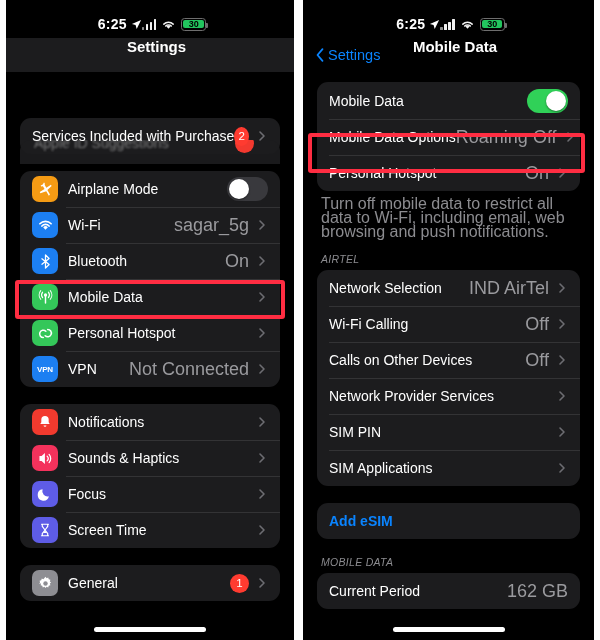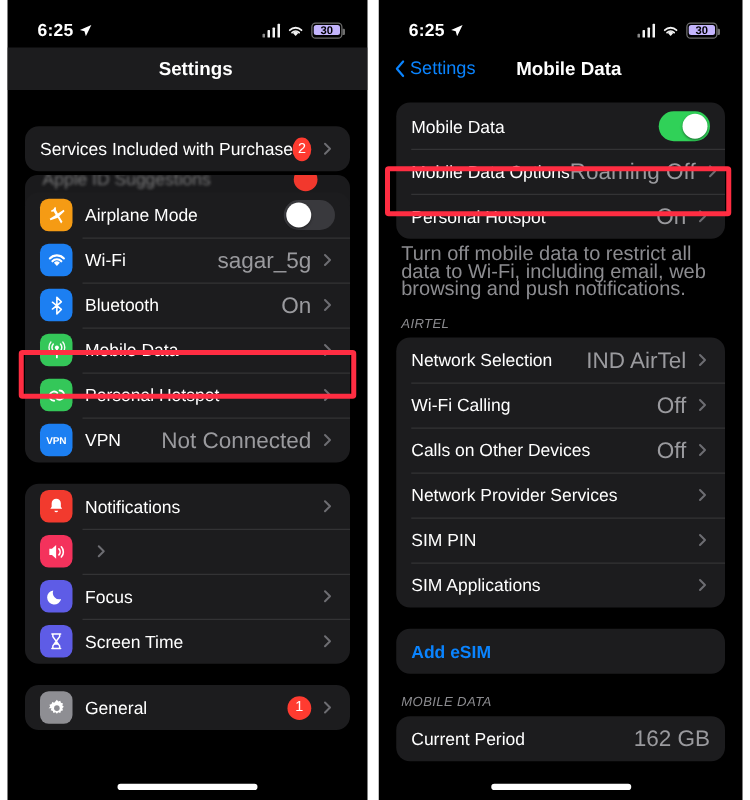--- a/index.html
+++ b/index.html
@@ -14,21 +14,21 @@
   .phone {
     position: absolute; top: 0; height: 640px;
     background: #000000; overflow: hidden;
   }
   .phone.left  { left: 6px;   width: 288px; }
   .phone.right { left: 303px; width: 291px; }
 
   
   .statusbar {
     position: relative; height: 38px;
-    display: flex; align-items: center; justify-content: space-between;
+    display: flex; align-items: center; justify-content: center;
     padding: 10px 20px 0 24px;
     color: #ffffff;
   }
   .sb-time { font-size: 14px; font-weight: bold; letter-spacing: .2px; display:flex; align-items:center; gap:4px;}
   .loc-arrow { display:inline-block; width:11px; height:11px; }
   .sb-right { display: flex; align-items: center; gap: 5px; }
   .bars { display: flex; align-items: flex-end; gap: 1.5px; height: 11px; }
   .bars i { display: block; width: 2.5px; background: #f2f2f2; border-radius: .5px; }
   .bars i:nth-child(1){ height:3px; background:#8a8a8a;}
   .bars i:nth-child(2){ height:5.5px;}
@@ -38,29 +38,29 @@
   .batt {
     position: relative; width: 25px; height: 13px;
     border: 1.2px solid #6e6e6e; border-radius: 3.5px;
     display: flex; align-items: center; padding: 1.2px;
   }
   .batt::after {
     content:""; position:absolute; right:-3.2px; top:4px;
     width:2px; height:5px; background:#6e6e6e; border-radius:0 1px 1px 0;
   }
   .batt .fill {
-    height: 100%; width: 100%; background: #c4b5fd; border-radius: 2px;
+    height: 100%; width: 100%; background: #22c55e; border-radius: 2px;
     display:flex; align-items:center; justify-content:center;
   }
   .batt .num { font-size: 9px; font-weight: bold; color: #000; line-height:1; }
 
   
   .navbar {
     position: relative; height: 34px;
-    display: flex; align-items: center; justify-content: center;
+    display: flex; align-items: flex-start; justify-content: center;
     color: #ffffff; font-size: 15px; font-weight: bold; padding-left: 13px;
   }
   .navbar.left-panel { background: #1c1c1e; }
   .nav-back {
     position: absolute; left: 12px; top: 0; height: 34px;
     display: flex; align-items: center; gap: 3px;
     color: #0a84ff; font-size: 14.5px; font-weight: normal;
   }
   .chev-left { width: 10px; height: 16px; }
   .ghost-row {
@@ -73,21 +73,21 @@
     filter: blur(1.1px); opacity:.55; white-space: nowrap;
   }
   .ghost-badge {
     position:absolute; right: 26px; top: -6px;
     width: 19px; height: 19px; border-radius: 50%; background: #ff3b30;
     filter: blur(.4px);
   }
 
   
   .content { position: relative; padding: 0 14px; }
-  .content.left-c  { padding-top: 1px; }
+  .content.left-c  { padding-top: 18px; }
   .content.right-c { padding-top: 10px; }
 
   .group {
     background: #1c1c1e; border-radius: 11px; overflow: hidden;
     margin-bottom: 17px;
   }
 
   .row {
     position: relative; display: flex; align-items: center;
     min-height: 36px; padding: 0 12px 0 12px;
@@ -326,20 +326,21 @@
           </span>
         </div>
 
         <div class="row with-icon">
           <span class="ic" style="background:#f4325c">
             <svg viewBox="0 0 20 20" width="17" height="17">
                 <path d="M9.3 3.6 L5.4 7.0 H2.9 v6.0 h2.5 l3.9 3.4 Z" fill="#fff"></path>
                 <path d="M11.9 7.2 a4 4 0 0 1 0 5.6 M14.2 5.2 a7 7 0 0 1 0 9.6" stroke="#fff" stroke-width="1.5" fill="none" stroke-linecap="round"></path>
               </svg>
           </span>
+          <span class="lbl">Sounds &amp; Haptics</span>
           <span class="chev">
             <svg viewBox="0 0 12 12" width="12" height="12">
                 <path d="M4 2 L8 6 L4 10" stroke="#6d6d72" stroke-width="1.6" fill="none" stroke-linecap="round" stroke-linejoin="round"></path>
               </svg>
           </span>
         </div>
 
         <div class="row with-icon">
           <span class="ic" style="background:#5e5ce6">
             <svg viewBox="0 0 20 20" width="16" height="16">

